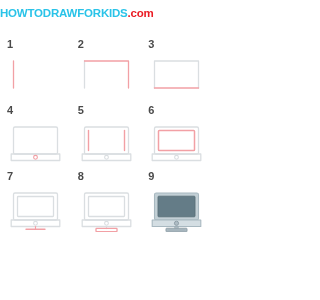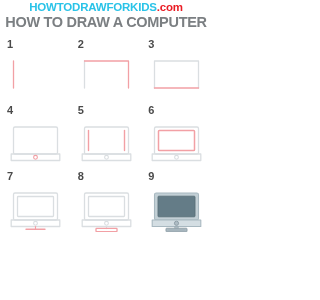--- a/index.html
+++ b/index.html
@@ -10,26 +10,26 @@
     overflow: hidden;
   }
   #page {
     position: relative;
     width: 212px; height: 300px;
     background: #ffffff;
   }
 
   
   .brand {
-    text-align: center;
+    text-align: left;
     font-size: 11.5px;
     font-weight: bold;
     letter-spacing: -0.2px;
     line-height: 13px;
-    padding-top: 1px;
+    padding-top: 7px;
     white-space: nowrap;
   }
   .brand .b1 { color: #29c3e8; }
   .brand .b2 { color: #ea1c24; }
 
   .title {
     text-align: center;
     font-size: 14.5px;
     font-weight: bold;
     color: #7b7f82;
@@ -63,21 +63,20 @@
   .art svg { display: block; width: 57px; height: 48px; }
 </style>
 </head>
 <body>
 
 <div id="page">
 
   <div class="brand">
     <span class="b1">HOWTODRAWFORKIDS</span><span class="b2">.com</span>
   </div>
-  <div class="title">HOW TO DRAW A COMPUTER</div>
 
   <div class="grid">
 
     <div class="cell">
       <div class="step-num">1</div>
       <div class="art">
         <svg viewBox="0 0 57 48">
           <line x1="6.5" y1="9" x2="6.5" y2="36" stroke="#f2a0a5" stroke-width="1.3" stroke-linecap="round"></line>
         </svg>
       </div>

